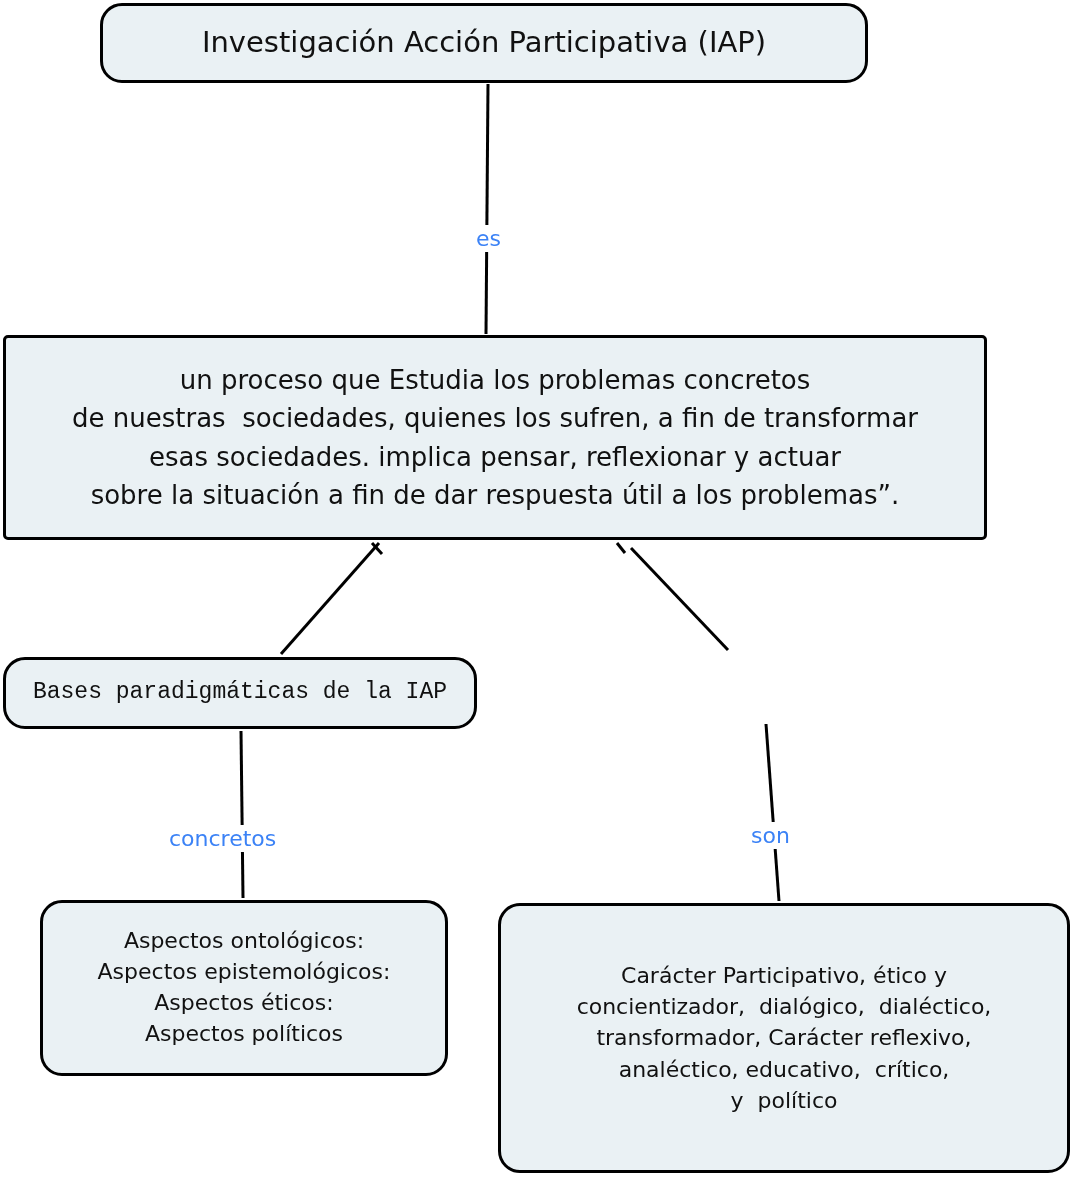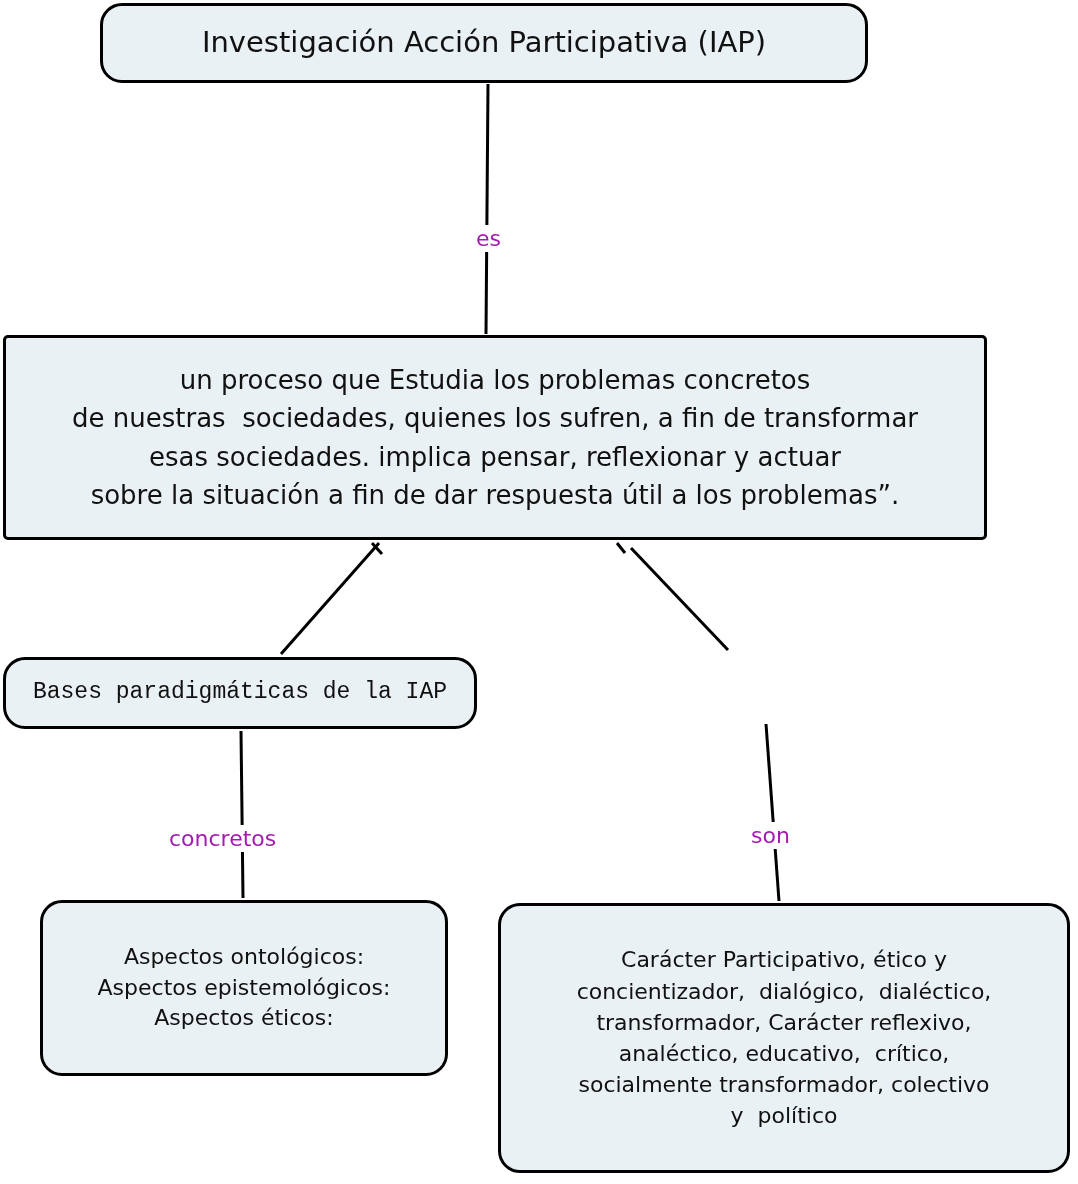--- a/index.html
+++ b/index.html
@@ -101,21 +101,21 @@
     height: 270px;
     font-size: 22px;
     line-height: 1.42;
     border-radius: 22px;
   }
 
   
   .edge-label {
     position: absolute;
     font-size: 22px;
-    color: #a21caf;
+    color: #3b82f6;
     background: #ffffff;
     padding: 1px 6px;
     white-space: nowrap;
     z-index: 3;
   }
   #label-es        { left: 470px; top: 225px; }
   #label-comprende { left: 163px; top: 825px; }
   #label-son       { left: 745px; top: 822px; }
 </style>
 </head>
@@ -158,30 +158,30 @@
       <div>Bases paradigmáticas de la IAP</div>
     </div>
   </div>
 
 
   <div class="node" id="node-aspectos">
     <div class="lines">
       <div>Aspectos ontológicos:</div>
       <div>Aspectos epistemológicos:</div>
       <div>Aspectos éticos:</div>
+      <div>Aspectos políticos</div>
     </div>
   </div>
 
   <div class="node" id="node-rasgos">
     <div class="lines">
       <div>Carácter Participativo, ético y</div>
       <div>concientizador,  dialógico,  dialéctico,</div>
       <div>transformador, Carácter reflexivo,</div>
       <div>analéctico, educativo,  crítico,</div>
-      <div>socialmente transformador, colectivo</div>
       <div>y  político</div>
     </div>
   </div>
 
   <div class="edge-label" id="label-es">es</div>
   <div class="edge-label" id="label-comprende">concretos</div>
   <div class="edge-label" id="label-son">son</div>
 
 </div>
 

